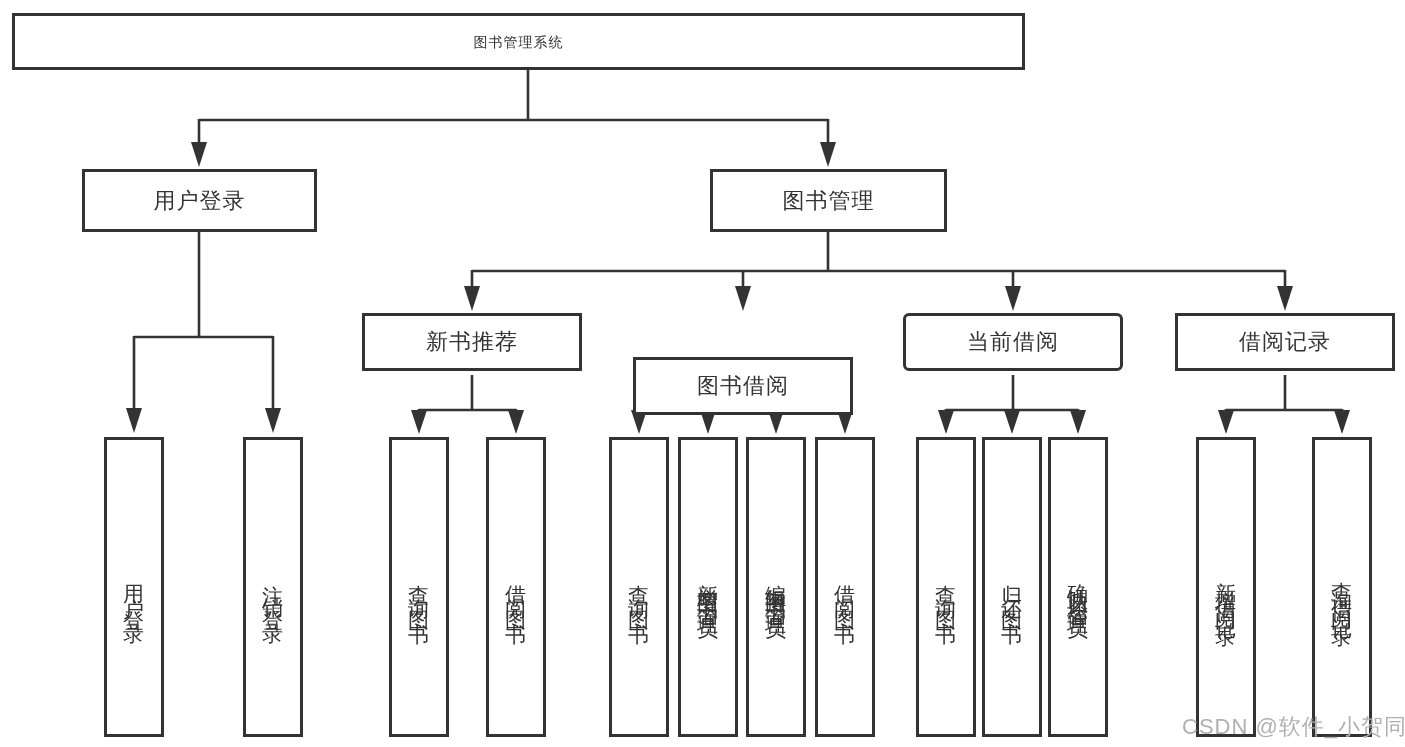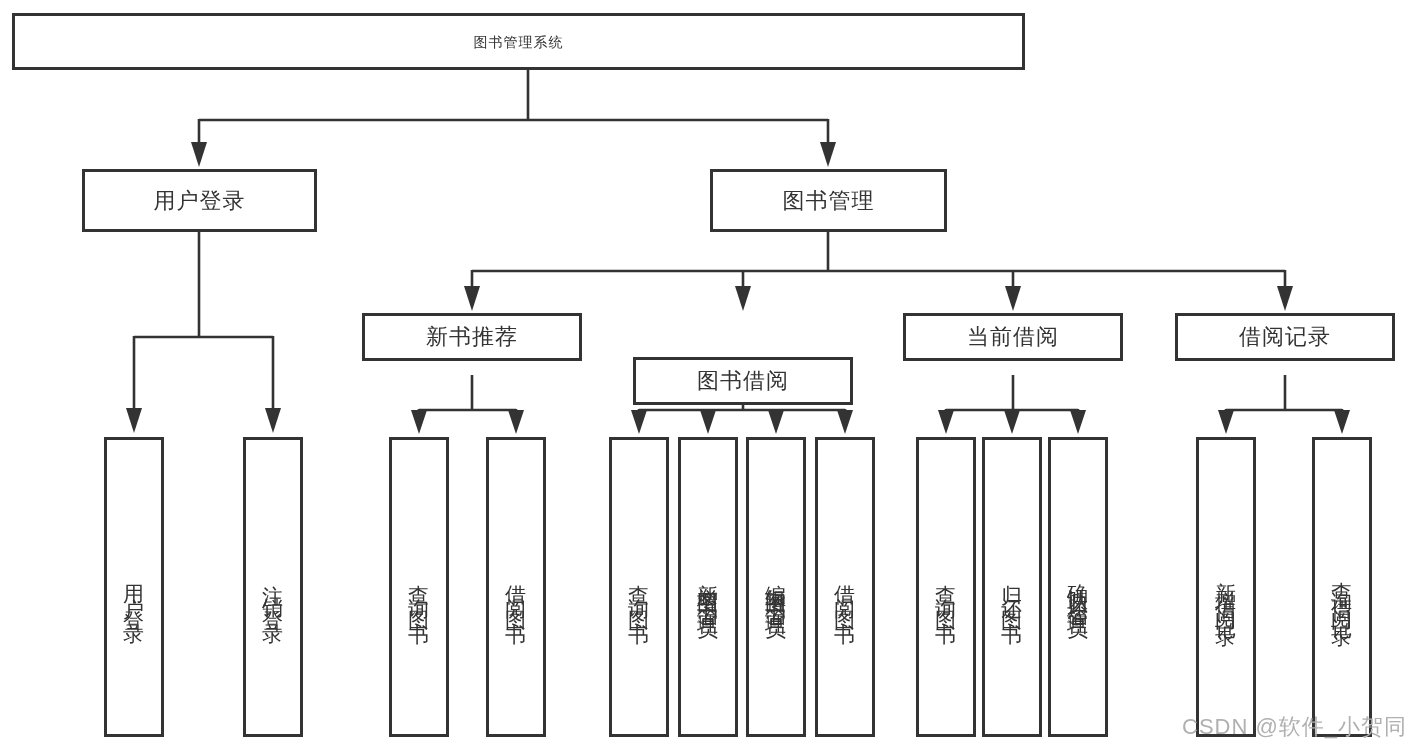--- a/index.html
+++ b/index.html
@@ -17,22 +17,22 @@
   .box{
     position:absolute;box-sizing:border-box;
     border:3px solid #333333;background:#ffffff;
     display:flex;align-items:center;justify-content:center;
     z-index:1;line-height:1;
   }
   .lvl1{left:12px;top:13px;width:1013px;height:57px;font-size:14px;letter-spacing:1px;}
   .lvl2{top:169px;height:63px;font-size:22px;letter-spacing:1px;}
   .n-userlogin{left:82px;width:235px;}
   .n-bookmgmt{left:710px;width:237px;}
-  .lvl3{top:313px;width:220px;height:48px;font-size:22px;letter-spacing:1px;}
-  .n-l3-0{left:362px;} .n-l3-1{left:633px;margin-top:44px;} .n-l3-2{left:903px;} .n-l3-3{left:1175px;}
+  .lvl3{top:313px;width:220px;height:58px;font-size:22px;letter-spacing:1px;}
+  .n-l3-0{left:362px;} .n-l3-1{left:633px;margin-top:44px;} .n-l3-2{left:903px;border-radius:6px;} .n-l3-3{left:1175px;}
   .leaf{top:437px;width:60px;height:300px;font-size:21px;}
   .vtext{writing-mode:vertical-rl;text-orientation:mixed;display:block;}
   .s4{letter-spacing:13px;padding-top:13px;}
   .s6{letter-spacing:9px;padding-top:9px;}
   .s9{letter-spacing:5px;padding-top:5px;}
   .lf-0{left:104px;} .lf-1{left:243px;}
   .lf-2{left:389px;} .lf-3{left:486px;}
   .lf-4{left:609px;} .lf-5{left:678px;} .lf-6{left:746px;} .lf-7{left:815px;}
   .lf-8{left:916px;} .lf-9{left:982px;} .lf-10{left:1048px;}
   .lf-11{left:1196px;} .lf-12{left:1312px;}

